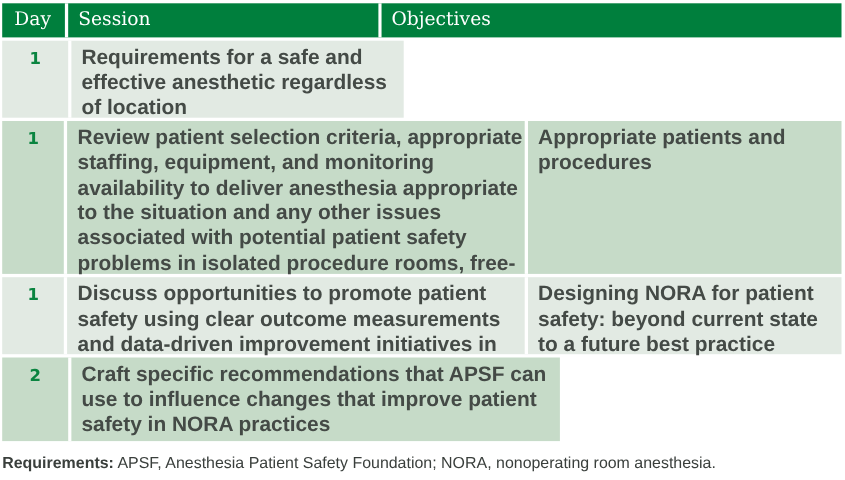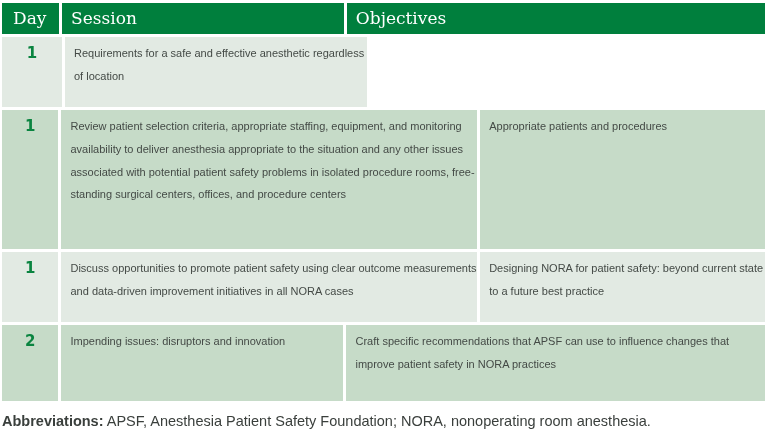--- a/index.html
+++ b/index.html
@@ -7,21 +7,21 @@
     .tbl { position: absolute; left: 2px; top: 3px; width: 763px; }
     .row { display: flex; }
     .cell { box-sizing: border-box; border-right: 3px solid #ffffff; }
     .cell:last-child { border-right: none; }
     .c-day { width: 63px; }
     .c-ses { width: 302px; }
     .c-obj { width: 444px; }
     .hdr .cell { background: #007f3d; color: #ffffff; font-family: "DejaVu Serif", serif; font-size: 17px; height: 31px; line-height: 31px; padding-left: 9px; }
     .hdr .c-day { padding-left: 11px; }
     .row.body { border-top: 3px solid #ffffff; }
-    .row.body .cell { font-size: 11px; line-height: 22.8px; color: #444a46; padding: 5px 0 0 9px; }
+    .row.body .cell { font-size: 19px; line-height: 22.8px; color: #444a46; padding: 5px 0 0 9px; font-weight: bold; }
     .row.light .cell { background: #e2eae3; }
     .row.dark .cell { background: #c6dbc8; }
     .row.body .c-day { text-align: center; padding-left: 0; font-family: "DejaVu Sans", sans-serif; font-weight: bold; color: #0a8440; font-size: 15px; }
     .r1 .cell { height: 70px; }
     .r2 .cell { height: 139px; }
     .r3 .cell { height: 70px; }
     .r4 .cell { height: 76px; }
     .footer { position: absolute; left: 2px; top: 413px; font-size: 14.5px; color: #3a3f3c; white-space: nowrap; }
     .footer b { font-weight: bold; }
   </style>
@@ -47,18 +47,17 @@
   </div>
 
   <div class="row body light r3">
     <div class="cell c-day">1</div>
     <div class="cell c-obj">Discuss opportunities to promote patient safety using clear outcome measurements and data-driven improvement initiatives in all NORA cases</div>
     <div class="cell c-ses">Designing NORA for patient safety: beyond current state to a future best practice</div>
   </div>
 
   <div class="row body dark r4">
     <div class="cell c-day">2</div>
-    <div class="cell c-ses">Impending issues: disruptors and innovation</div>
     <div class="cell c-obj">Craft specific recommendations that APSF can use to influence changes that improve patient safety in NORA practices</div>
   </div>
 </div>
 
-<div class="footer"><b>Abbreviations:</b><span> APSF, Anesthesia Patient Safety Foundation; NORA, nonoperating room anesthesia.</span></div>
+<div class="footer"><b>Requirements:</b><span> APSF, Anesthesia Patient Safety Foundation; NORA, nonoperating room anesthesia.</span></div>
 
 </body></html>

